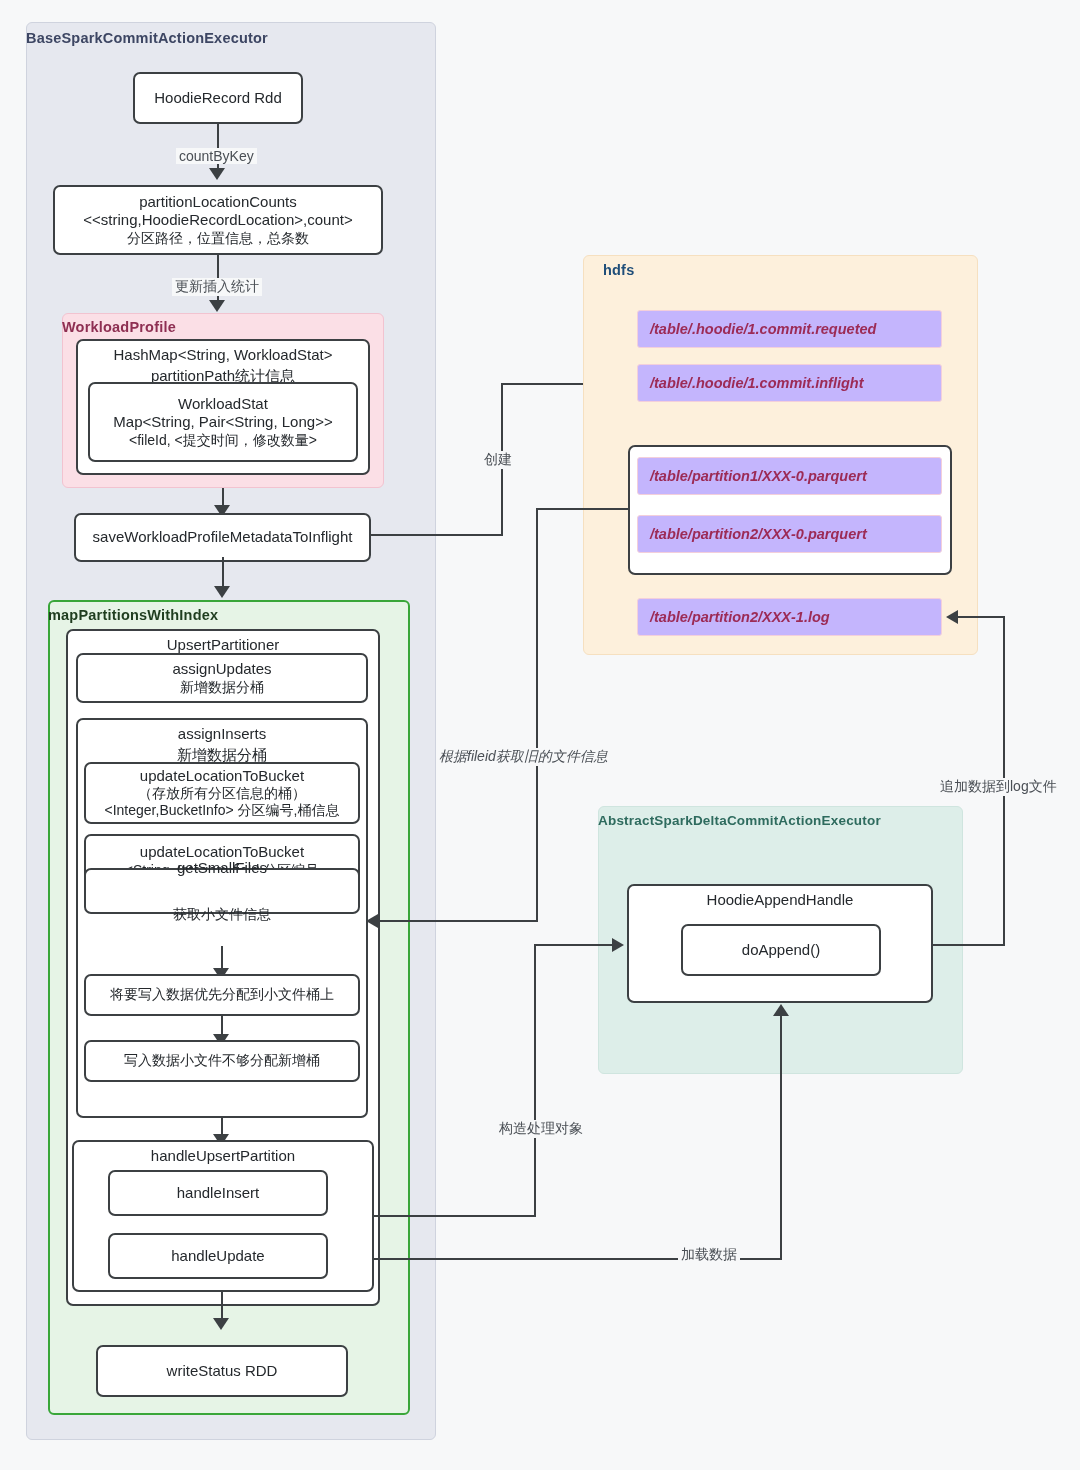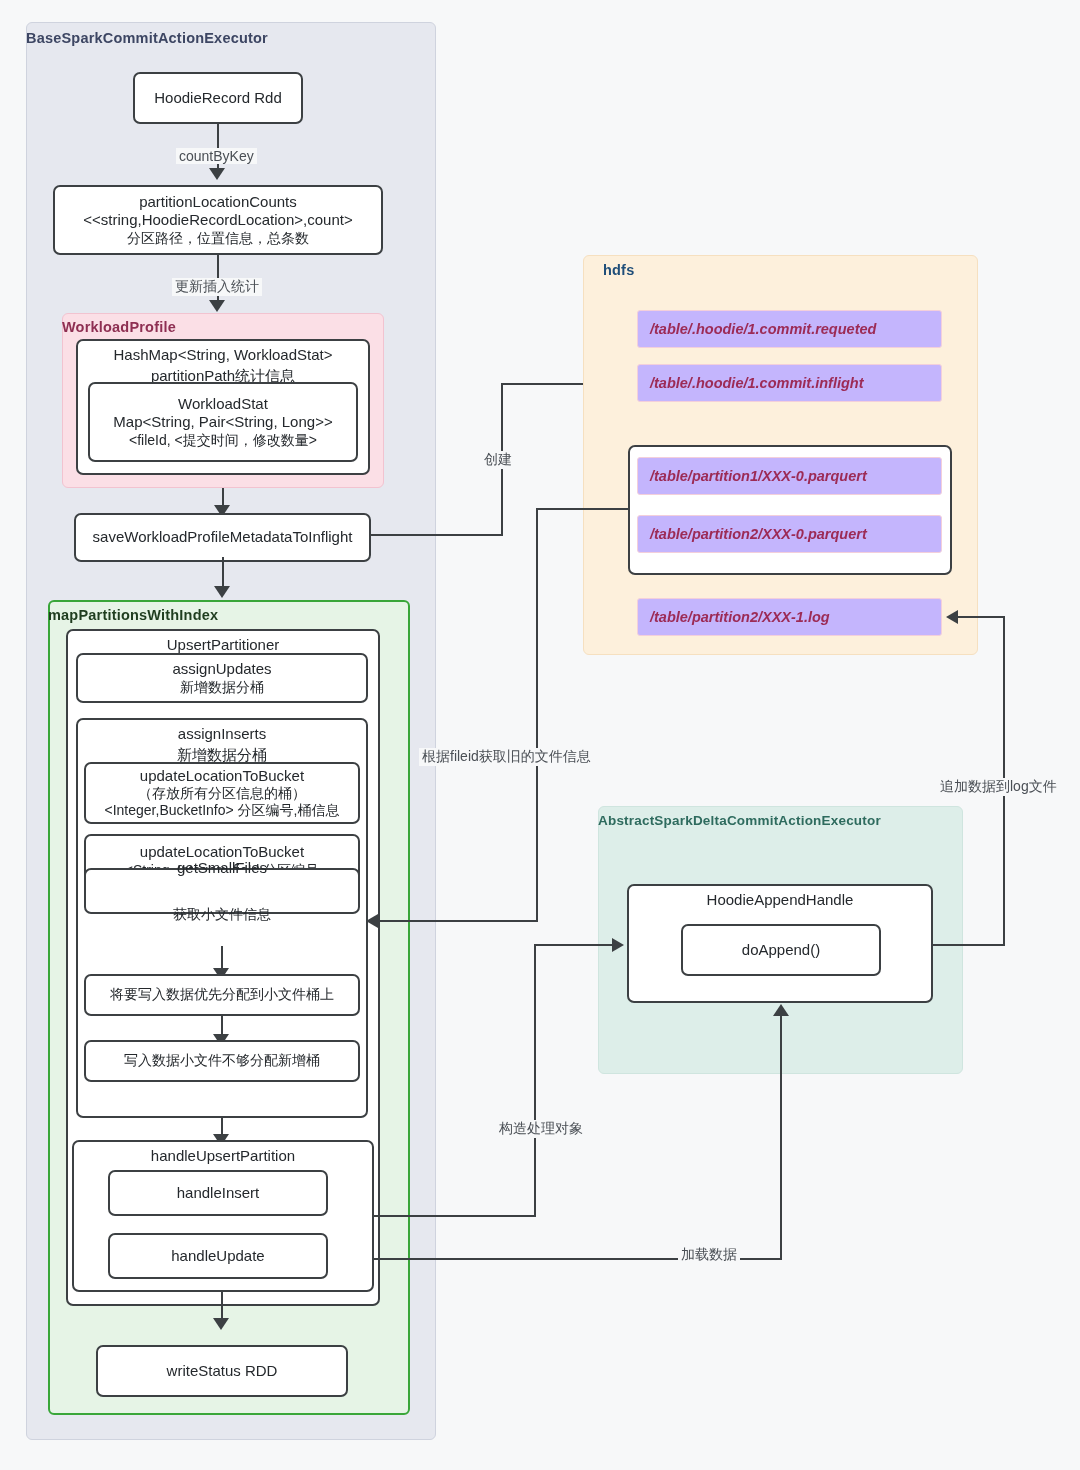--- a/index.html
+++ b/index.html
@@ -186,21 +186,21 @@
   <div class="node" style="left:628px;top:445px;width:324px;height:130px;"></div>
   <div class="chip" style="left:637px;top:457px;width:305px;height:38px;">/table/partition1/XXX-0.parquert</div>
   <div class="chip" style="left:637px;top:515px;width:305px;height:38px;">/table/partition2/XXX-0.parquert</div>
 
   <div class="chip" style="left:637px;top:598px;width:305px;height:38px;">/table/partition2/XXX-1.log</div>
 
   <div class="ln lnh" style="left:536px;top:508px;width:94px;"></div>
   <div class="ln lnv" style="left:536px;top:508px;height:414px;"></div>
   <div class="ln lnh" style="left:378px;top:920px;width:160px;"></div>
   <div class="arw arw-l" style="left:366px;top:914px;"></div>
-  <div class="elabel" style="left:419px;top:748px;">根据fileid获取旧的文件信息</div>
+  <div class="elabel" style="left:436px;top:748px;font-style:italic;">根据fileid获取旧的文件信息</div>
 
   <div class="grp grp-teal" style="left:598px;top:806px;width:365px;height:268px;"></div>
   <div class="grp-title t-teal" style="left:598px;top:813px;width:365px;font-size:13.5px;">AbstractSparkDeltaCommitActionExecutor</div>
 
   <div class="node hdr" style="left:627px;top:884px;width:306px;height:119px;">
     <div class="cap">HoodieAppendHandle</div>
   </div>
   <div class="node" style="left:681px;top:924px;width:200px;height:52px;">
     <div>doAppend()</div>
   </div>

